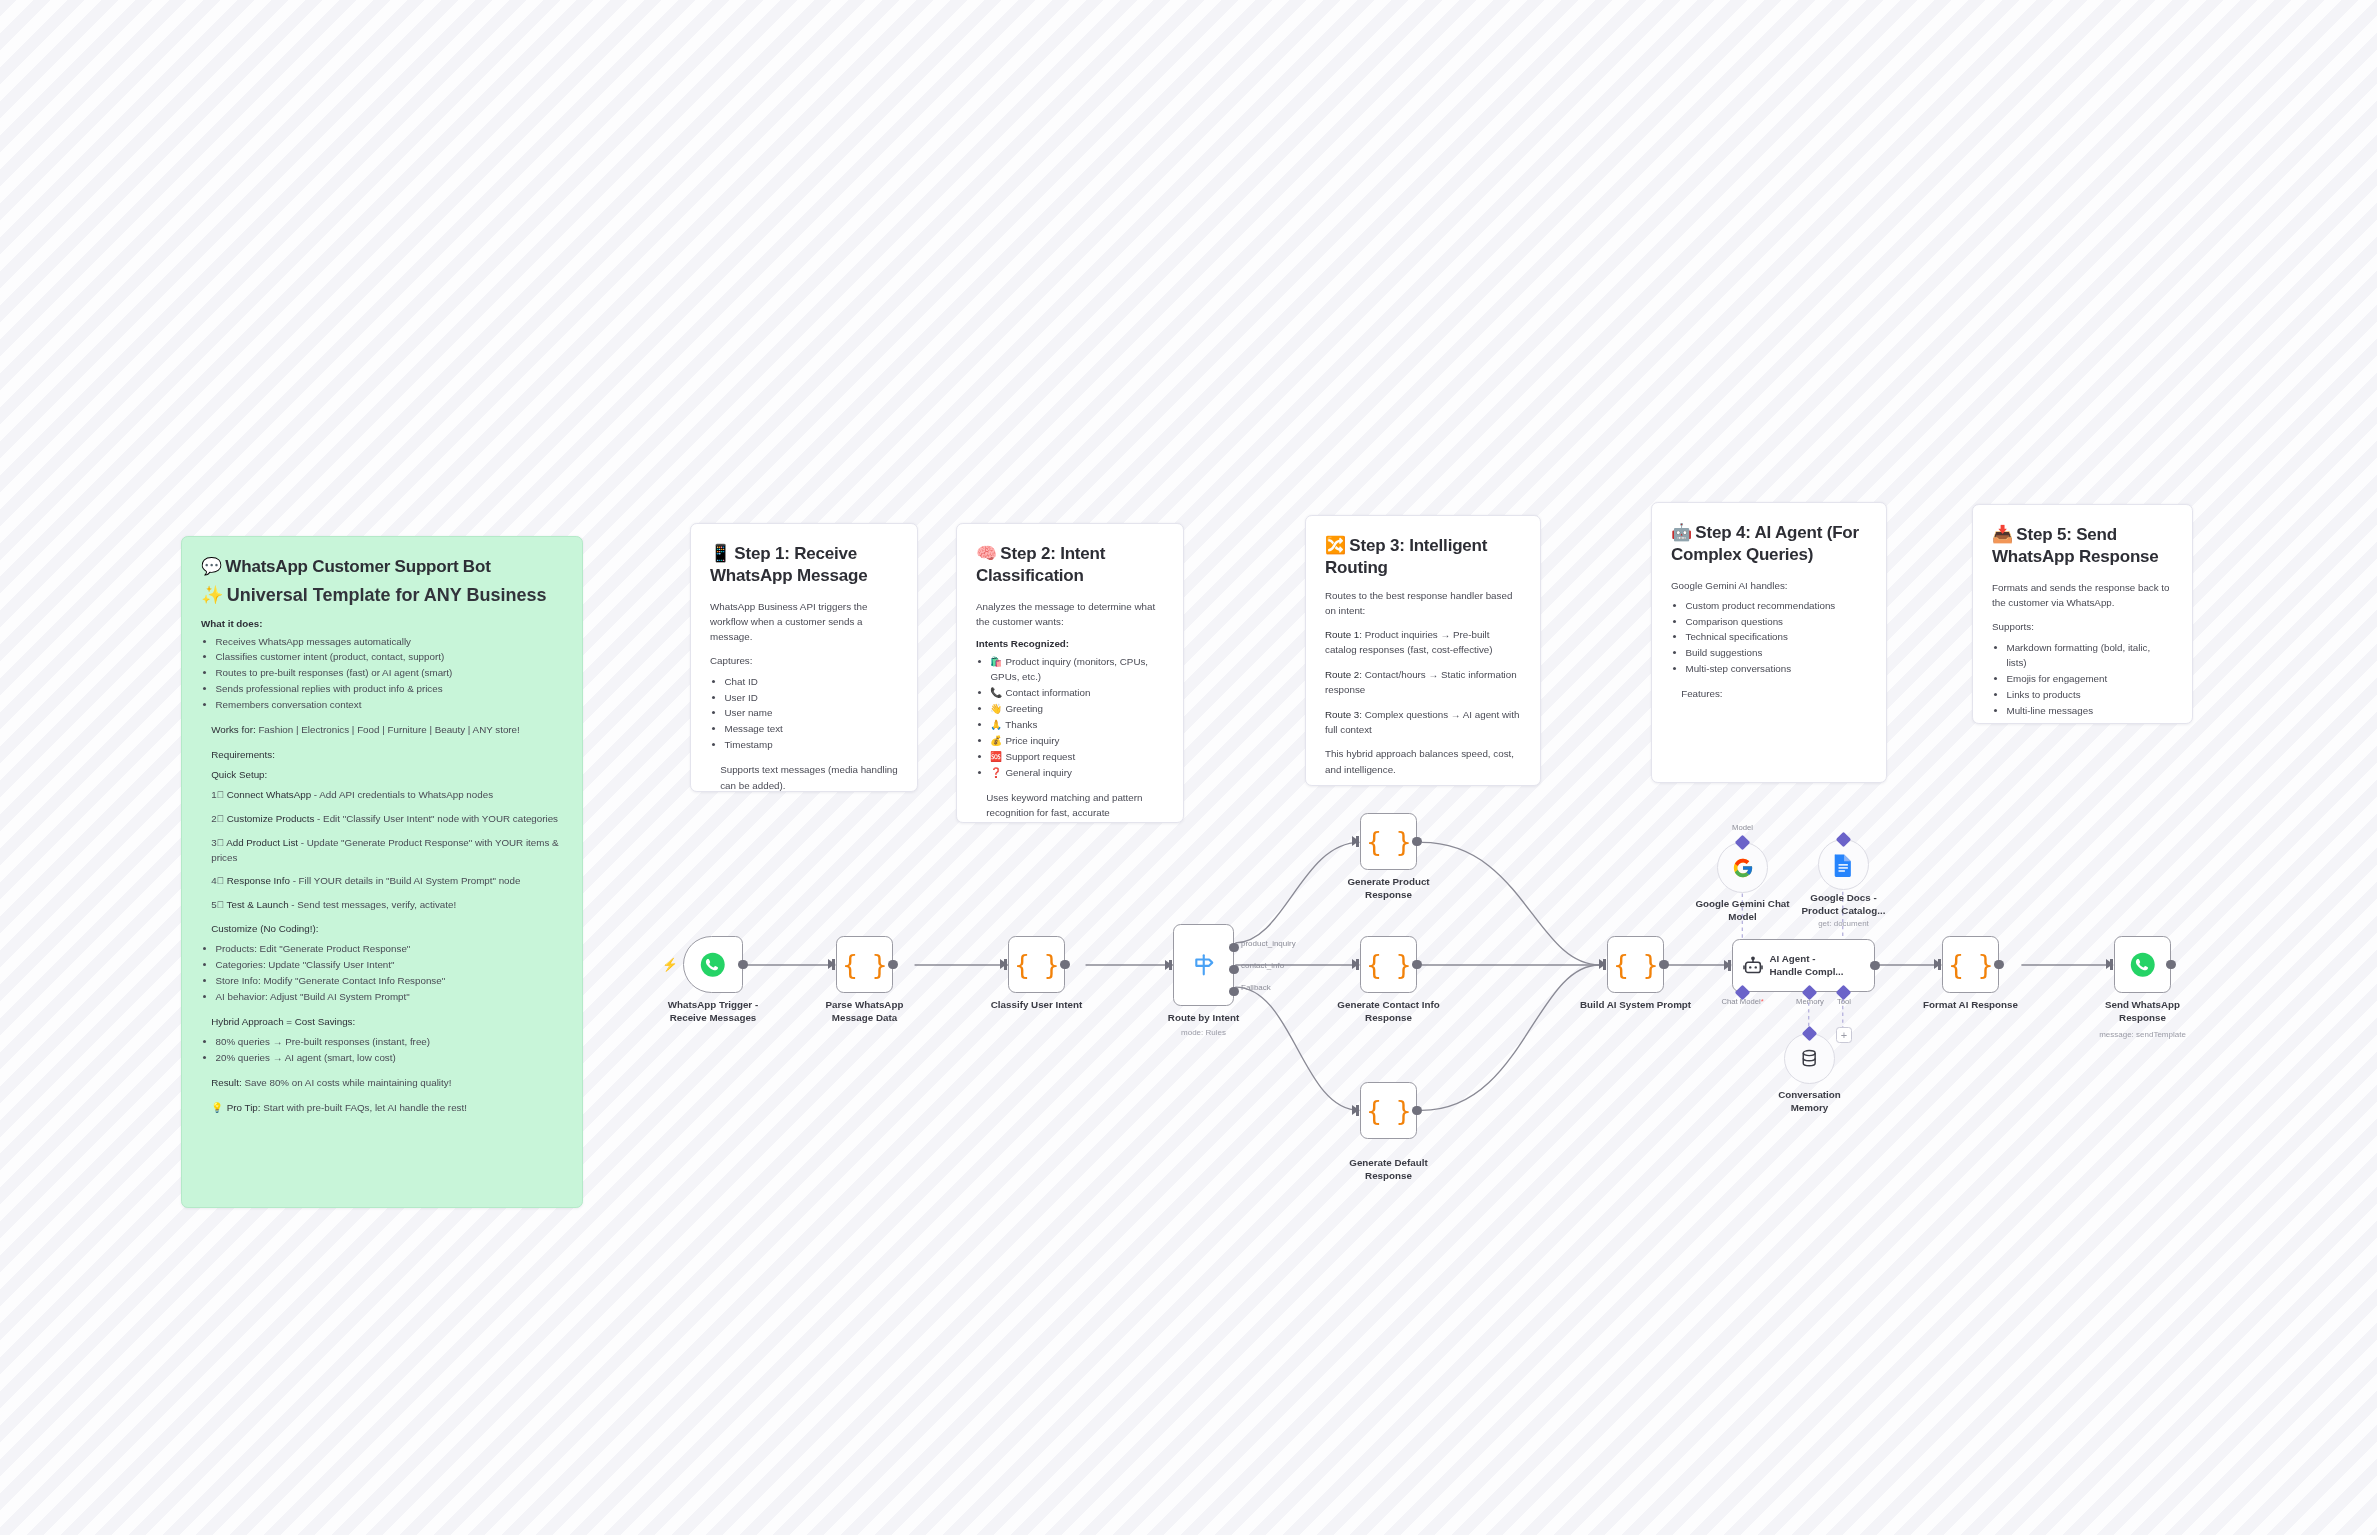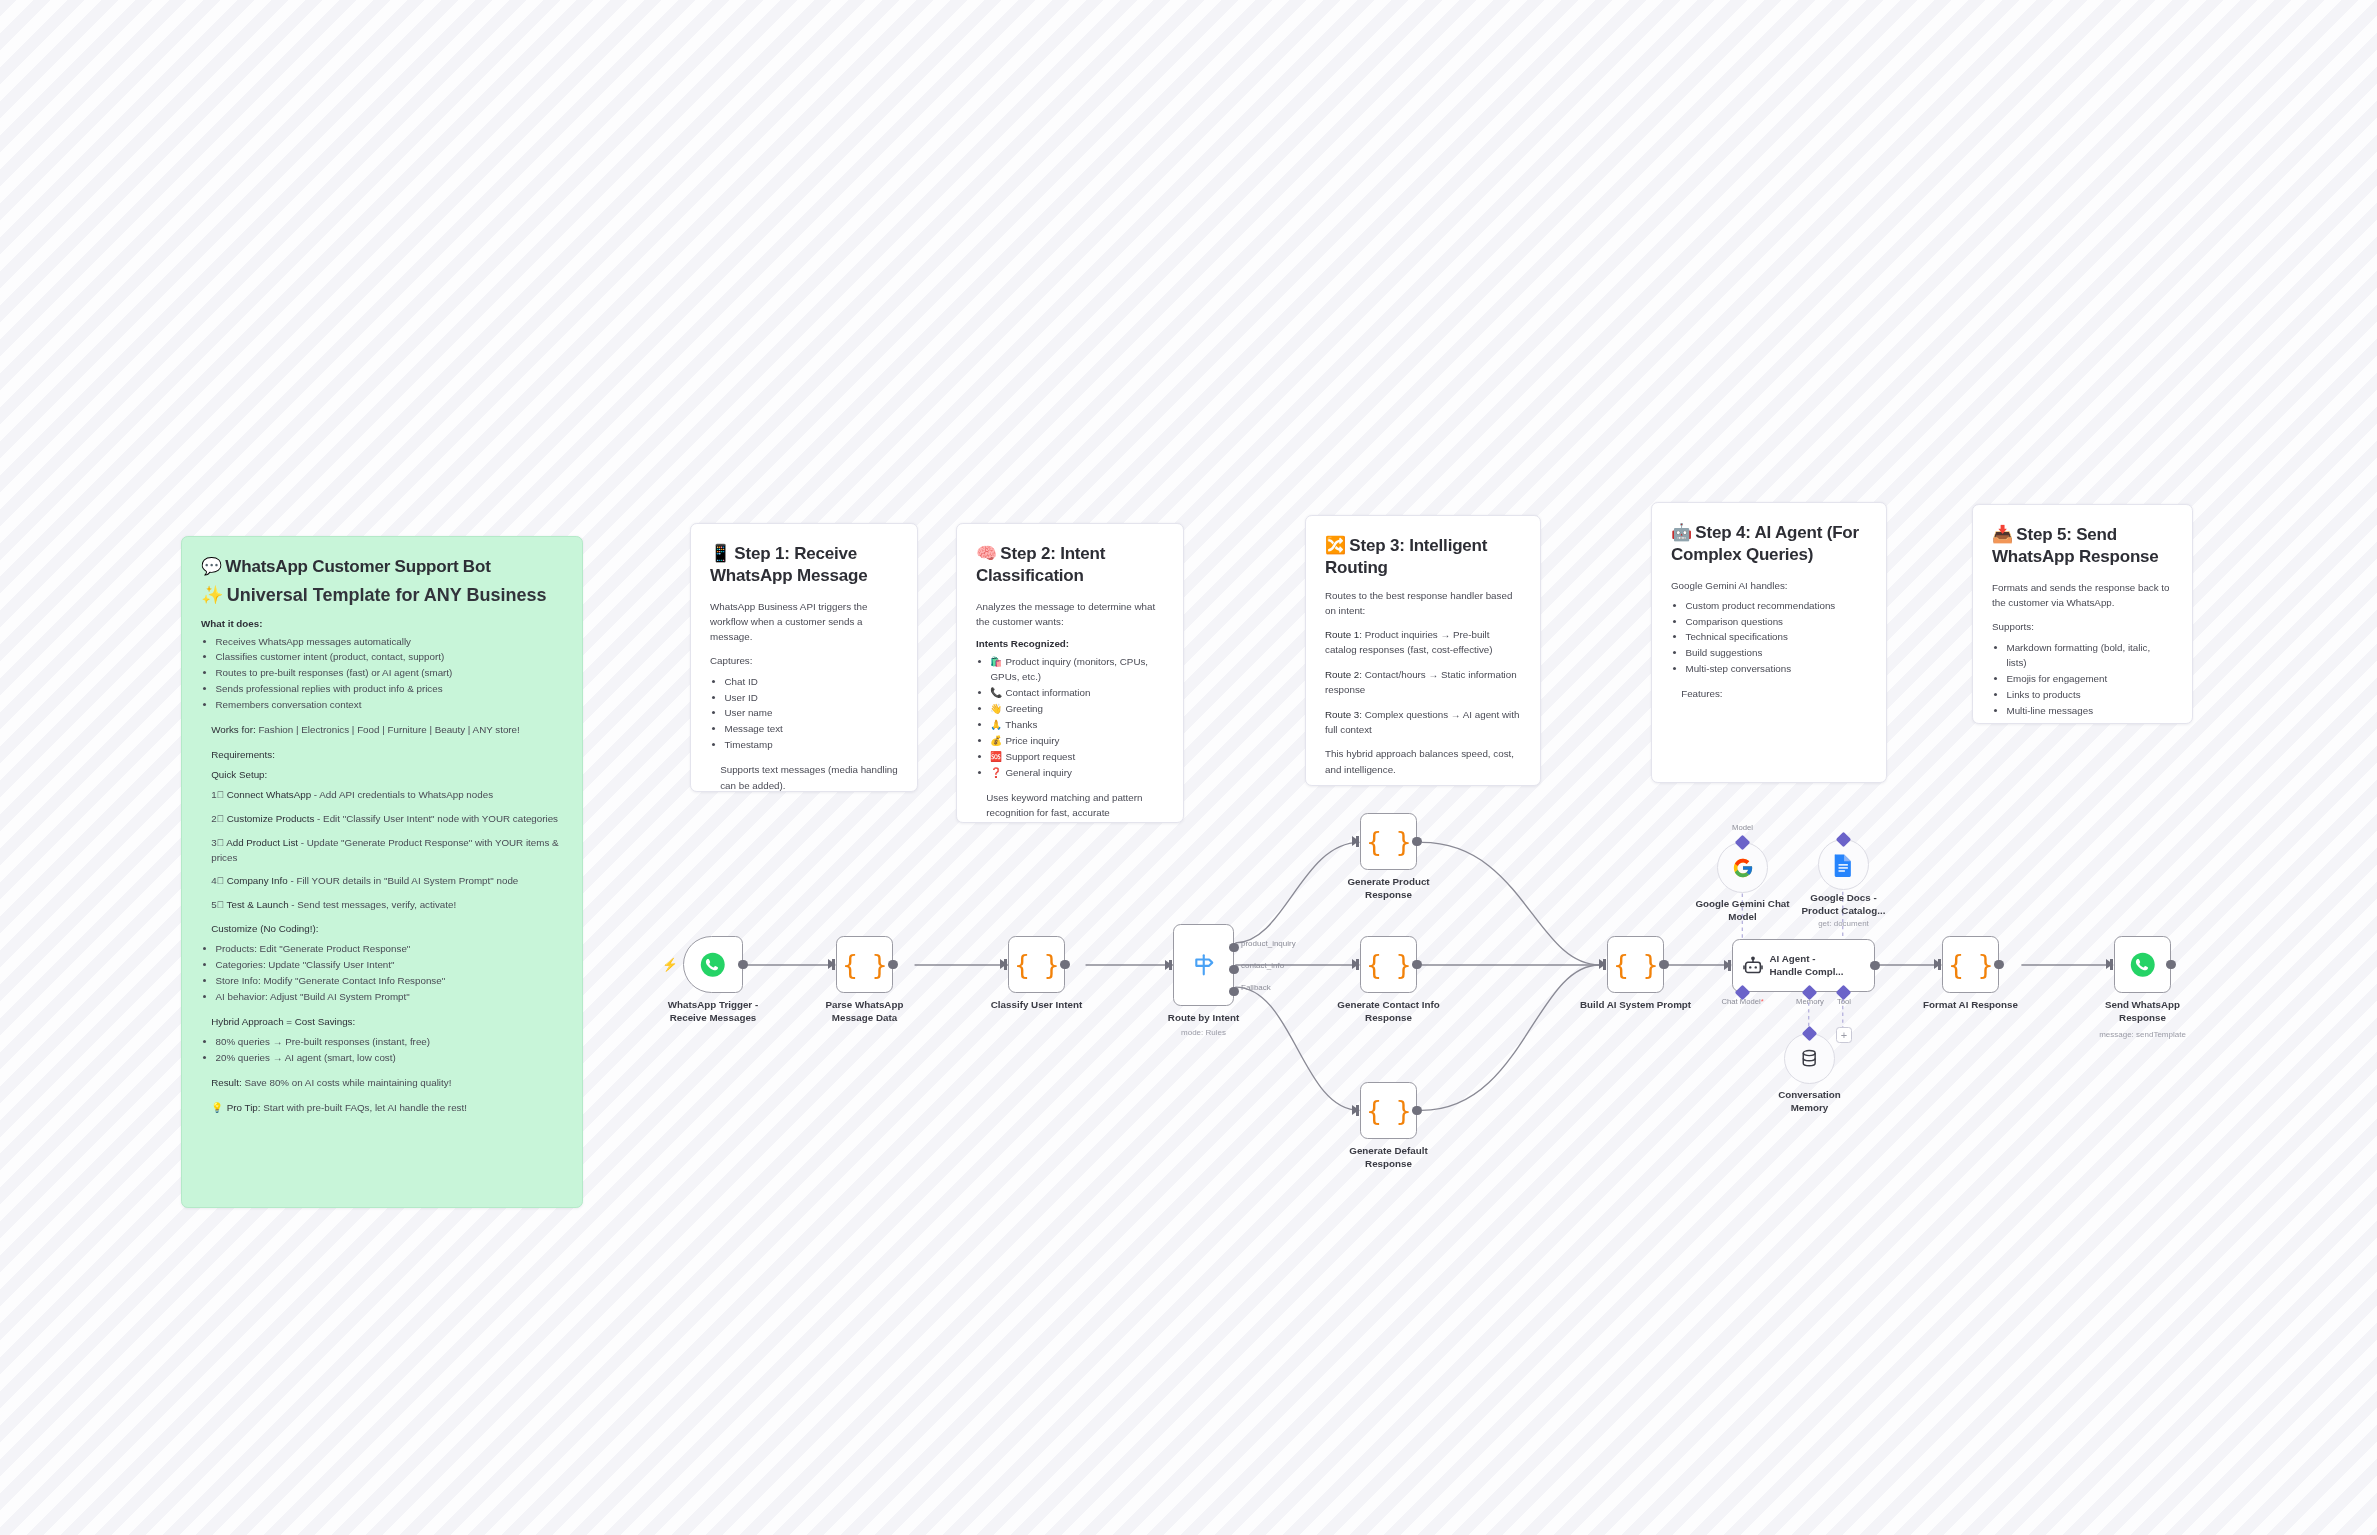--- a/index.html
+++ b/index.html
@@ -188,21 +188,21 @@
     <div class="setup-line">
       <span>2⃣</span>
       <b>Customize Products</b><span> - Edit "Classify User Intent" node with YOUR categories</span>
     </div>
     <div class="setup-line">
       <span>3⃣</span>
       <b>Add Product List</b><span> - Update "Generate Product Response" with YOUR items &amp; prices</span>
     </div>
     <div class="setup-line">
       <span>4⃣</span>
-      <b>Company Info</b><span> - Fill YOUR details in "Build AI System Prompt" node</span>
+      <b>Response Info</b><span> - Fill YOUR details in "Build AI System Prompt" node</span>
     </div>
     <div class="setup-line">
       <span>5⃣</span>
       <b>Test &amp; Launch</b><span> - Send test messages, verify, activate!</span>
     </div>
     <p class="ind tight"><b>Customize (No Coding!):</b></p>
     <ul>
       <li>Products: Edit "Generate Product Response"</li>
       <li>Categories: Update "Classify User Intent"</li>
       <li>Store Info: Modify "Generate Contact Info Response"</li>
@@ -365,21 +365,21 @@
     <div class="nlabel" style="top:63px;">Generate Contact Info
 Response</div>
   </div>
 
   <div class="node" style="left:1360px; top:1082px;">
     <div class="nbox">
       <div class="inarrow"></div>
       <span class="glyph-braces">{&nbsp;}</span>
       <div class="port out"></div>
     </div>
-    <div class="nlabel" style="top:63px;text-align:center;">Generate Default
+    <div class="nlabel" style="top:75px;text-align:center;">Generate Default
 Response</div>
   </div>
 
   <div class="node" style="left:1607px; top:936px;">
     <div class="nbox">
       <div class="inarrow"></div>
       <span class="glyph-braces">{&nbsp;}</span>
       <div class="port out"></div>
     </div>
     <div class="nlabel" style="top:63px;">Build AI System Prompt</div>

